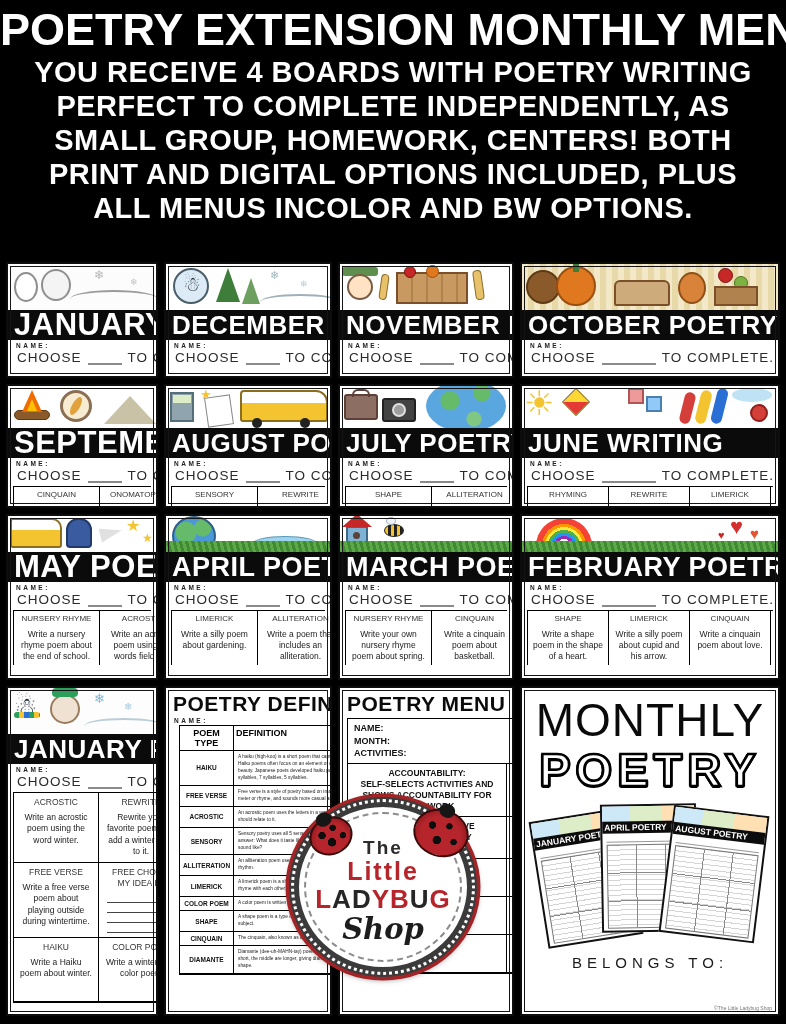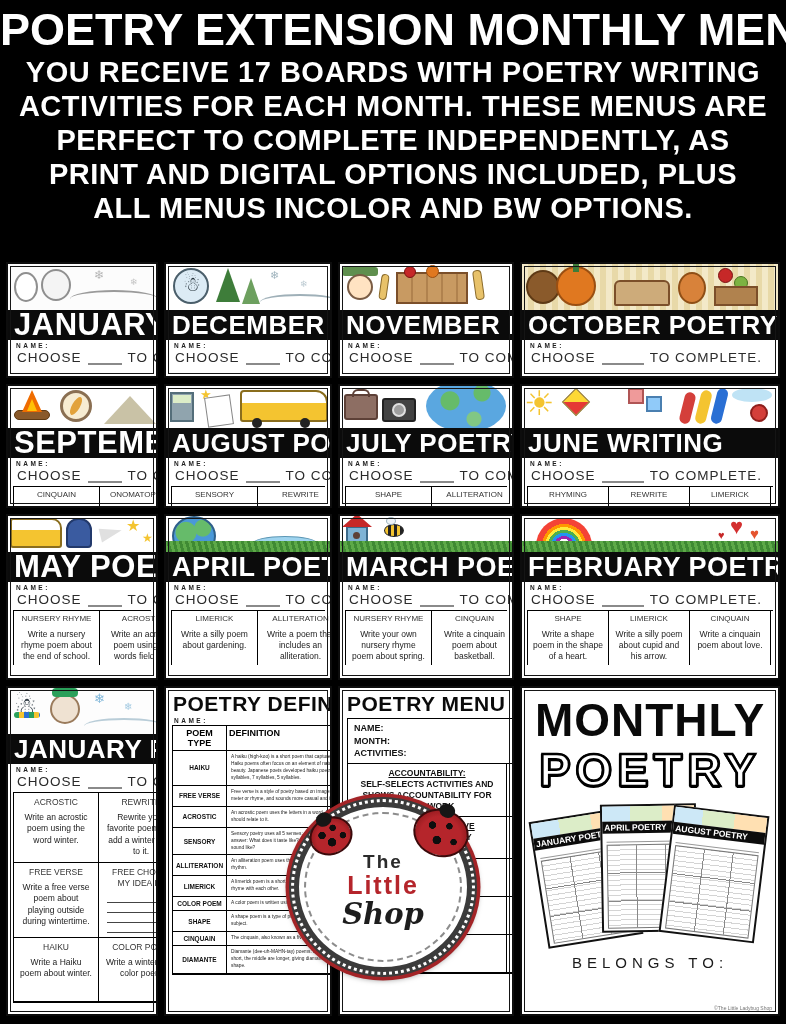--- a/index.html
+++ b/index.html
@@ -14,60 +14,60 @@
 .card{position:relative;background:#fff;border:2px solid #0d0d0d;overflow:hidden}
 .card::before{content:"";position:absolute;inset:2px;border:1px solid #151515;z-index:6;pointer-events:none}
 
 .art{position:relative;height:46px;overflow:hidden;background:#fff}
 .r2 .art{height:42px}.r3 .art{height:36px}
 .grass::after{content:"";position:absolute;left:0;bottom:0;width:100%;height:11px;background:repeating-linear-gradient(75deg,#5da948 0 3px,#3f8a33 3px 6px)}
 .tbar{background:#0b0b0b;color:#fff;font-weight:800;font-size:26px;line-height:30px;height:30px;padding-left:6px;white-space:nowrap;letter-spacing:.5px}
 .r3 .tbar{font-size:27px}
 .big-t .tbar{font-size:31px}
 .nm{font-size:6.5px;letter-spacing:2.5px;color:#222;padding:2px 0 0 8px;font-weight:700}
-.choose{display:flex;align-items:flex-end;padding:1px 16px 3px 9px;font-size:13.5px;color:#2b2b2b;letter-spacing:1px;white-space:nowrap}
+.choose{display:flex;align-items:flex-end;padding:1px 4px 3px 9px;font-size:13.5px;color:#2b2b2b;letter-spacing:1px;white-space:nowrap}
 .choose .blank{flex:1 0 34px;border-bottom:2.5px solid #8a8a8a;margin:0 6px;height:12px}
 .mtable{display:flex;border-top:1.5px solid #000;border-left:1px solid #000;margin:0 5px}
 .mcol{flex:0 0 86px;border-right:1px solid #000;padding:3px 4px;text-align:center}
 .c4 .mcol{flex:0 0 81px}
 .mhead{font-size:8px;color:#333;margin-bottom:6px}
 .mbody{font-size:8.5px;color:#222;line-height:1.3}
 
 .shape{position:absolute}
 .circ{border-radius:50%}
 .g{position:absolute;line-height:1}
 
 .jtable{margin:0 5px;width:170px;border:1.5px solid #000;display:grid;grid-template-columns:85px 85px}
 .jcell{border-right:1px solid #000;border-bottom:1px solid #000;padding:4px 5px;text-align:center;min-height:64px}
 .jh{font-size:8.5px;color:#333;margin-bottom:5px}
 .jb{font-size:8.5px;color:#222;line-height:1.35}
 .idea-line{border-bottom:1px solid #444;height:10px;margin:0 3px}
 
 .dtitle{font-weight:800;font-size:21px;letter-spacing:.5px;padding:4px 0 0 7px;white-space:nowrap;color:#0b0b0b}
 .nm2{font-size:6.5px;letter-spacing:2.5px;color:#222;padding:1px 0 1px 8px;font-weight:700}
-.dtable{margin:0 0 0 6px;width:212px;border:1.2px solid #000}
+.dtable{margin:0 0 0 13px;width:212px;border:1.2px solid #000}
 .dhrow{display:flex;border-bottom:1px solid #000;font-weight:800;font-size:9px}
 .dh1{flex:0 0 54px;text-align:center;border-right:1px solid #000;padding:2px}
 .dh2{flex:1;text-align:left;padding:2px}
 .drow{display:flex;border-bottom:1px solid #000}
 .dtype{flex:0 0 54px;border-right:1px solid #000;display:flex;align-items:center;justify-content:center;font-weight:700;font-size:6.5px;text-align:center;padding:2px;color:#111}
 .ddef{flex:1;font-size:4.8px;line-height:1.45;padding:3px 4px;color:#222}
 
 .rfields{margin:2px 0 0 7px;width:212px;border:1.2px solid #000;border-bottom:none;padding:3px 6px;font-weight:800;font-size:9px;line-height:1.4;color:#111}
 .rbox{margin:0 0 0 7px;width:212px;border:1.2px solid #000}
 .rsec{display:flex;border-bottom:1px solid #000}
 .rsl{flex:0 0 158px;padding:4px 5px;text-align:center;font-weight:800;font-size:8.5px;line-height:1.3;color:#111}
 .rsr{flex:1;border-left:1px solid #000}
-.rsh{text-decoration:underline}
+.rsh{}
 .rrow{display:flex;border-bottom:1px solid #000;height:38px}
 .rrl{flex:0 0 158px}
 .rgrade{width:158px;padding:6px;font-weight:800;font-size:9px;text-align:center;color:#111}
 
 .cover{text-align:center;padding-top:8px}
-.cv1{font-size:46px;font-weight:700;line-height:48px;letter-spacing:1px;color:#0a0a0a}
+.cv1{font-size:46px;font-weight:400;line-height:48px;letter-spacing:1px;color:#0a0a0a}
 .cv2{font-size:47px;font-weight:700;line-height:52px;letter-spacing:5px;color:#fff;-webkit-text-stroke:2.5px #000;text-shadow:-1.5px 0 #000,1.5px 0 #000,0 -1.5px #000,0 1.5px #000}
 .cv3{font-size:37px;font-weight:800;line-height:42px;color:#0a0a0a}
 .pages{position:relative;height:146px;margin-top:4px}
 .pg{position:absolute;width:96px;height:128px;background:#fff;border:2px solid #111}
 .pg1{left:16px;top:14px;transform:rotate(-9deg);z-index:1}
 .pg2{left:79px;top:4px;transform:rotate(-1deg);z-index:2}
 .pg3{left:144px;top:10px;transform:rotate(7deg);z-index:3}
 .pgart{height:15px;background:linear-gradient(90deg,#cde8f7 0 30%,#dcedc8 30% 65%,#ffe0b2 65%)}
 .pgbar{background:#0c0c0c;color:#fff;font-weight:800;font-size:8.5px;line-height:12px;height:12px;white-space:nowrap;padding-left:2px;text-align:left}
 .pgchoose{height:8px;border-bottom:1px solid #999;margin:1px 4px}
@@ -91,23 +91,23 @@
 .lbug{position:absolute;width:44px;height:38px;border-radius:50%;z-index:4;border:2px solid #3a0a0b;background:radial-gradient(circle at 30% 38%,#0e0e0e 3.5px,rgba(0,0,0,0) 4px),radial-gradient(circle at 62% 30%,#0e0e0e 3px,rgba(0,0,0,0) 3.5px),radial-gradient(circle at 46% 68%,#0e0e0e 4px,rgba(0,0,0,0) 4.5px),radial-gradient(circle at 78% 62%,#0e0e0e 3px,rgba(0,0,0,0) 3.5px),radial-gradient(ellipse at 50% 58%,#b5252b 55%,#771114 98%)}
 .lbug::before{content:"";position:absolute;left:50%;top:-8px;transform:translateX(-50%);width:16px;height:14px;border-radius:50%;background:#161616}
 .b1{left:20px;top:20px;transform:rotate(-24deg)}
 .b2{left:124px;top:12px;width:56px;height:48px;transform:rotate(16deg)}
 </style>
 </head>
 <body>
 
 <div class="hdr">
   <h1>POETRY EXTENSION MONTHLY MENUS</h1>
-  <div class="hline">YOU RECEIVE 17 BOARDS WITH POETRY WRITING</div>
-  <div class="hline">ACTIVITIES FOR EACH MONTH. THESE MENUS ARE</div>
+  <div class="hline">YOU RECEIVE 4 BOARDS WITH POETRY WRITING</div>
   <div class="hline">PERFECT TO COMPLETE INDEPENDENTLY, AS</div>
+  <div class="hline">SMALL GROUP, HOMEWORK, CENTERS! BOTH</div>
   <div class="hline">PRINT AND DIGITAL OPTIONS INCLUDED, PLUS</div>
   <div class="hline">ALL MENUS INCOLOR AND BW OPTIONS.</div>
 </div>
 
 <div class="collage">
 
   <div class="card r1 big-t">
     <div class="art" style="background:#fcfcfc">
       <div class="shape circ" style="left:6px;top:8px;width:24px;height:30px;border:2px solid #8f8f8f;background:#fff"></div>
       <div class="shape circ" style="left:33px;top:5px;width:30px;height:32px;border:2px solid #8f8f8f;background:#f4f4f4"></div>
@@ -578,15 +578,16 @@
 
 <div class="logo">
   <div class="lcirc"></div>
   <div class="ldots"></div>
   <div class="ldash"></div>
   <div class="lbug b1"></div>
   <div class="lbug b2"></div>
   <div class="ltxt">
     <div class="lthe">The</div>
     <div class="llittle">Little</div>
+    <div class="lword"><span>L</span><span>A</span><span>D</span><span>Y</span><span>B</span><span>U</span><span>G</span></div>
     <div class="lshop">Shop</div>
   </div>
 </div>
 
 </body></html>

